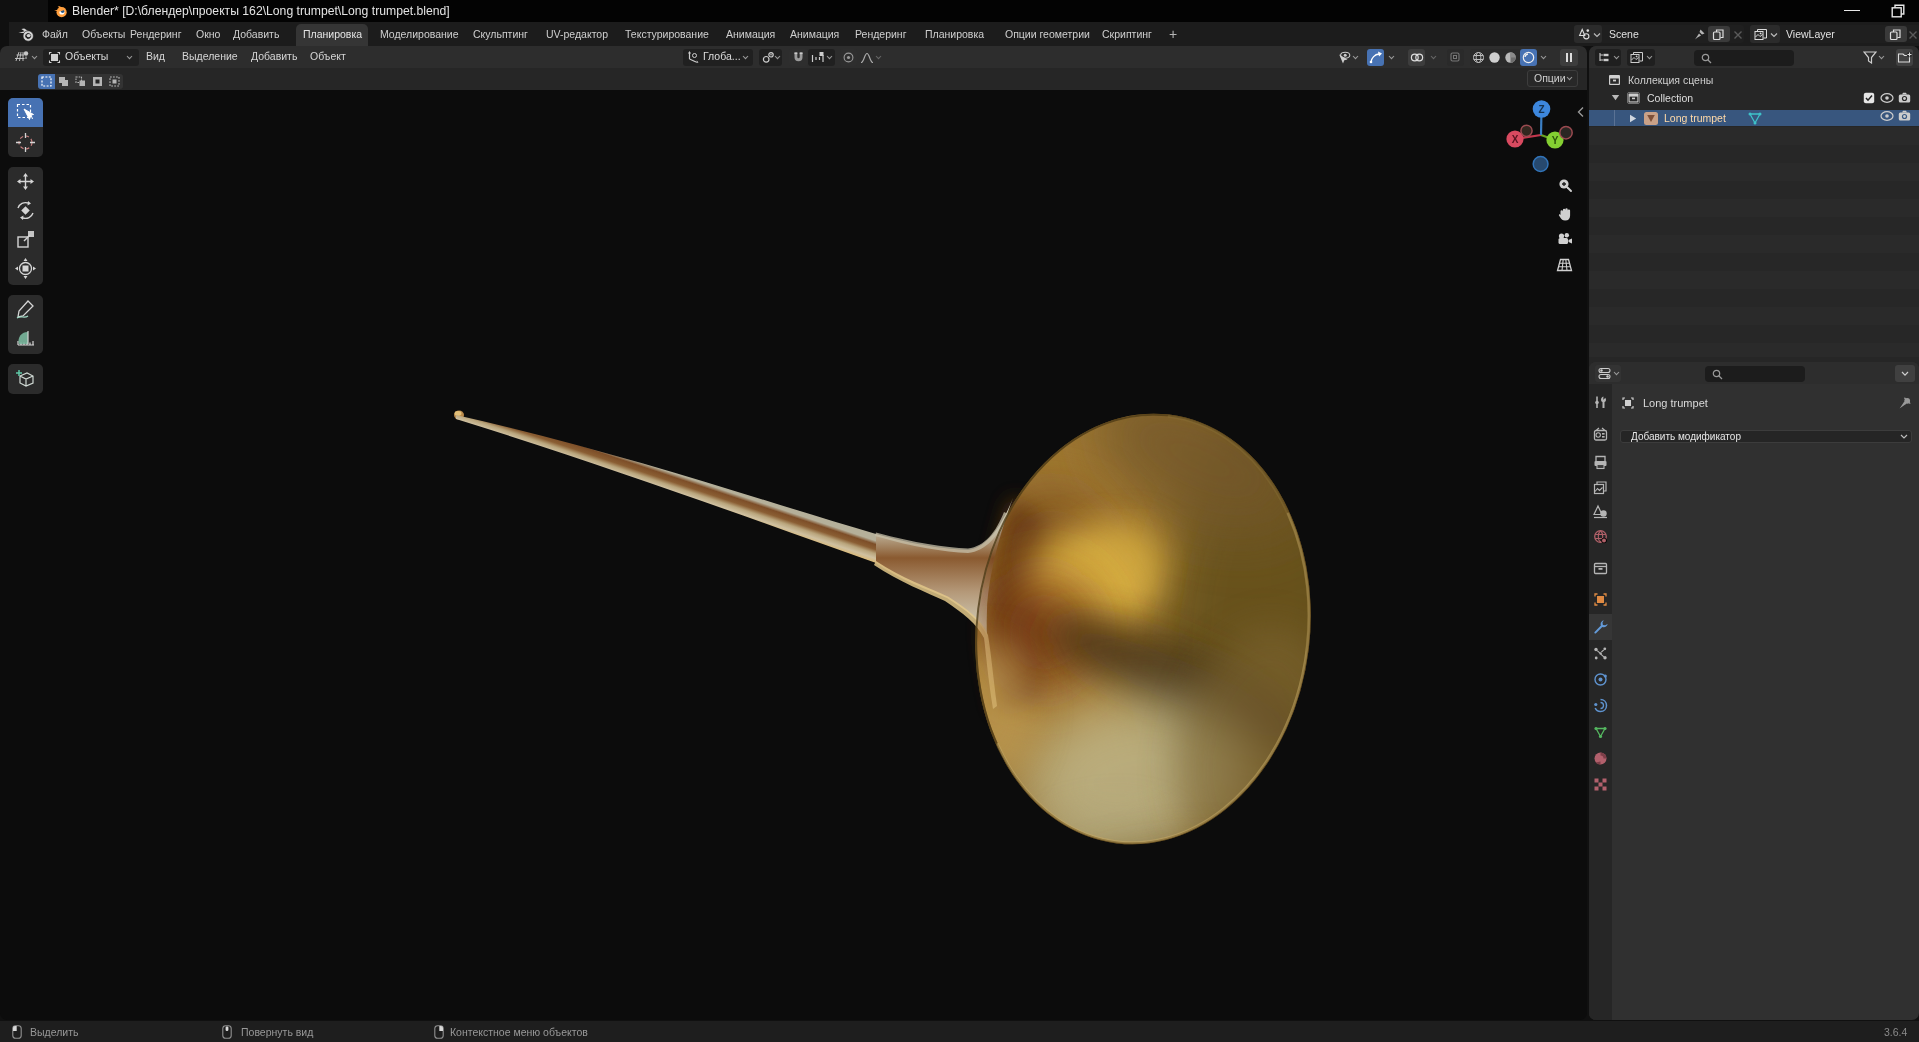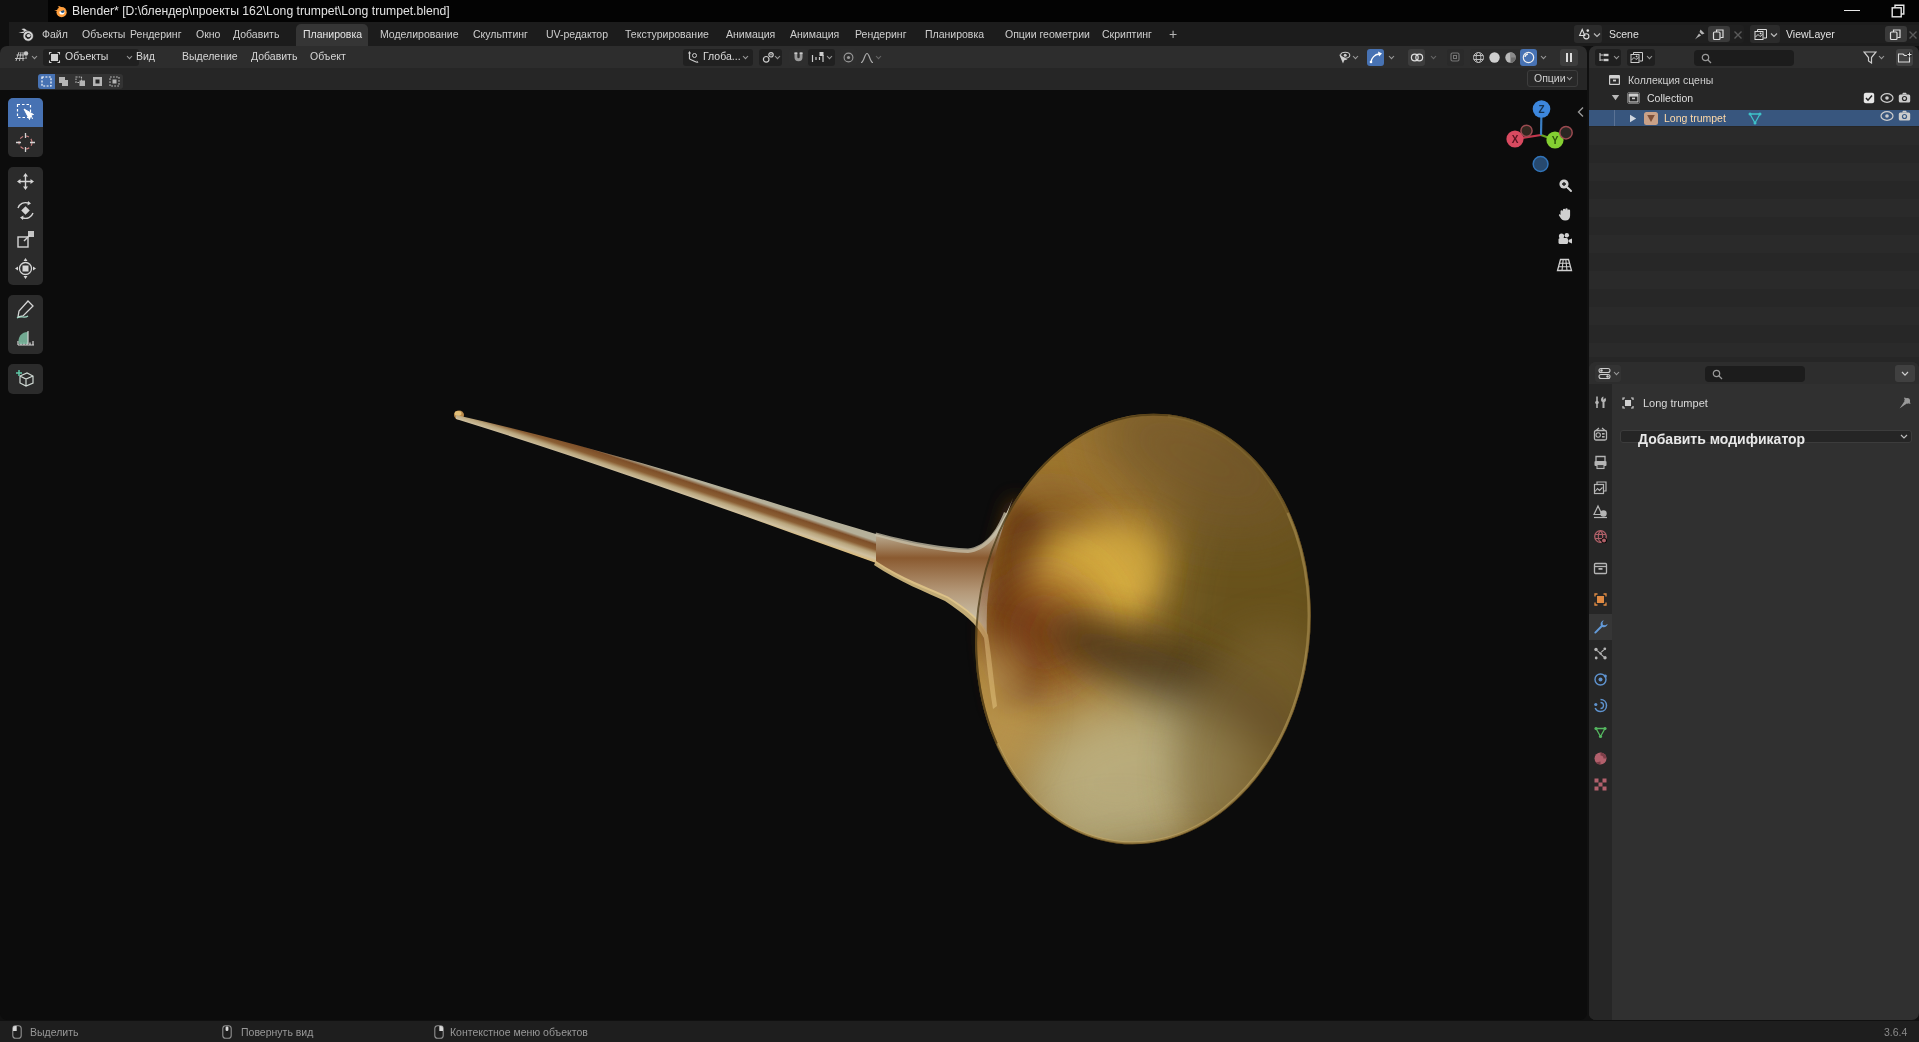--- a/index.html
+++ b/index.html
@@ -124,21 +124,21 @@
 
   <div class="w" style="left:43px;top:3px;width:96px;height:17px;background:#202020"></div>
   <svg class="abs" style="left:48px;top:5px" width="13" height="13" viewBox="0 0 13 13">
     <rect x="3" y="3" width="7" height="7" fill="#cfcfcf"></rect>
     <path d="M1.5 3.5 V1.5 H3.5 M9.5 1.5 H11.5 V3.5 M11.5 9.5 V11.5 H9.5 M3.5 11.5 H1.5 V9.5" fill="none" stroke="#cfcfcf" stroke-width="1.1"></path>
   </svg>
   <div class="txt" style="left:65px;top:4px;color:#dcdcdc">Объекты</div>
   <svg class="abs" style="left:126px;top:9px" width="7" height="5" viewBox="0 0 7 5">
       <path d="M1 1 L3.5 3.7 L6 1" fill="none" stroke="#999" stroke-width="1.1"></path>
     </svg>
-  <div class="txt" style="left:136px;top:4px">Вид</div>
+  <div class="txt" style="left:146px;top:4px">Вид</div>
   <div class="txt" style="left:182px;top:4px">Выделение</div>
   <div class="txt" style="left:251px;top:4px">Добавить</div>
   <div class="txt" style="left:310px;top:4px">Объект</div>
 
   <div class="w" style="left:683px;top:3px;width:70px;height:17px;background:#202020"></div>
   <svg class="abs" style="left:687px;top:5px" width="13" height="13" viewBox="0 0 13 13">
     <path d="M2.5 1.5 V8 M2.5 8 L9 11" stroke="#ccc" stroke-width="1.2" fill="none"></path>
     <path d="M1 2.5 L2.5 0 L4 2.5 Z M9.2 12 L11.5 11.5 L9.8 9.5 Z" fill="#ccc"></path>
     <circle cx="7.5" cy="4.5" r="2" fill="none" stroke="#ccc" stroke-width="1"></circle>
   </svg>
@@ -646,21 +646,21 @@
     <rect x="4" y="4" width="6" height="6" fill="#cfcfcf"></rect>
     <path d="M2 4 V2 H4 M10 2 H12 V4 M12 10 V12 H10 M4 12 H2 V10" fill="none" stroke="#cfcfcf" stroke-width="1.2"></path>
   </svg>
   <div class="txt" style="left:54px;top:35px;color:#dadada;font-size:11px">Long trumpet</div>
   <svg class="abs" style="left:309px;top:34px" width="14" height="14" viewBox="0 0 14 14">
     <circle cx="9.2" cy="4.8" r="2.9" fill="#999999"></circle>
     <path d="M6.2 5.4 L8.6 7.8 L6.5 9 L1.6 12.4 L5 7.5 Z" fill="#999999"></path>
     <path d="M12.2 7.6 L6.4 1.8" stroke="#999999" stroke-width="1.3"></path>
   </svg>
   <div class="w" style="left:31px;top:68px;width:292px;height:12.5px;background:#252525;border:1px solid #3c3c3c;border-radius:3px"></div>
-  <div class="txt" style="left:49px;top:68.5px;color:#e8e8e8;font-weight:bold;font-size:14px">Добавить модификатор</div>
+  <div class="txt" style="left:42px;top:68.5px;color:#e8e8e8;font-weight:normal;font-size:10px">Добавить модификатор</div>
   <svg class="abs" style="left:311px;top:72px" width="8" height="6" viewBox="0 0 8 6">
       <path d="M1 1 L4 4 L7 1" fill="none" stroke="#bbb" stroke-width="1.2"></path>
     </svg>
 </div>
 <div id="statusbar" class="abs">
   <svg class="abs" style="left:12px;top:4px" width="10" height="14" viewBox="0 0 10 14">
     <rect x="0.8" y="0.8" width="8.4" height="12.4" rx="2.8" fill="none" stroke="#909090" stroke-width="1.1"></rect>
     <path d="M1 3 Q1 1 3 1 H4.7 V6 H1 Z" fill="#d8d8d8"></path>
   </svg>
   <div class="txt" style="left:30px;top:5px;color:#989898">Выделить</div>

